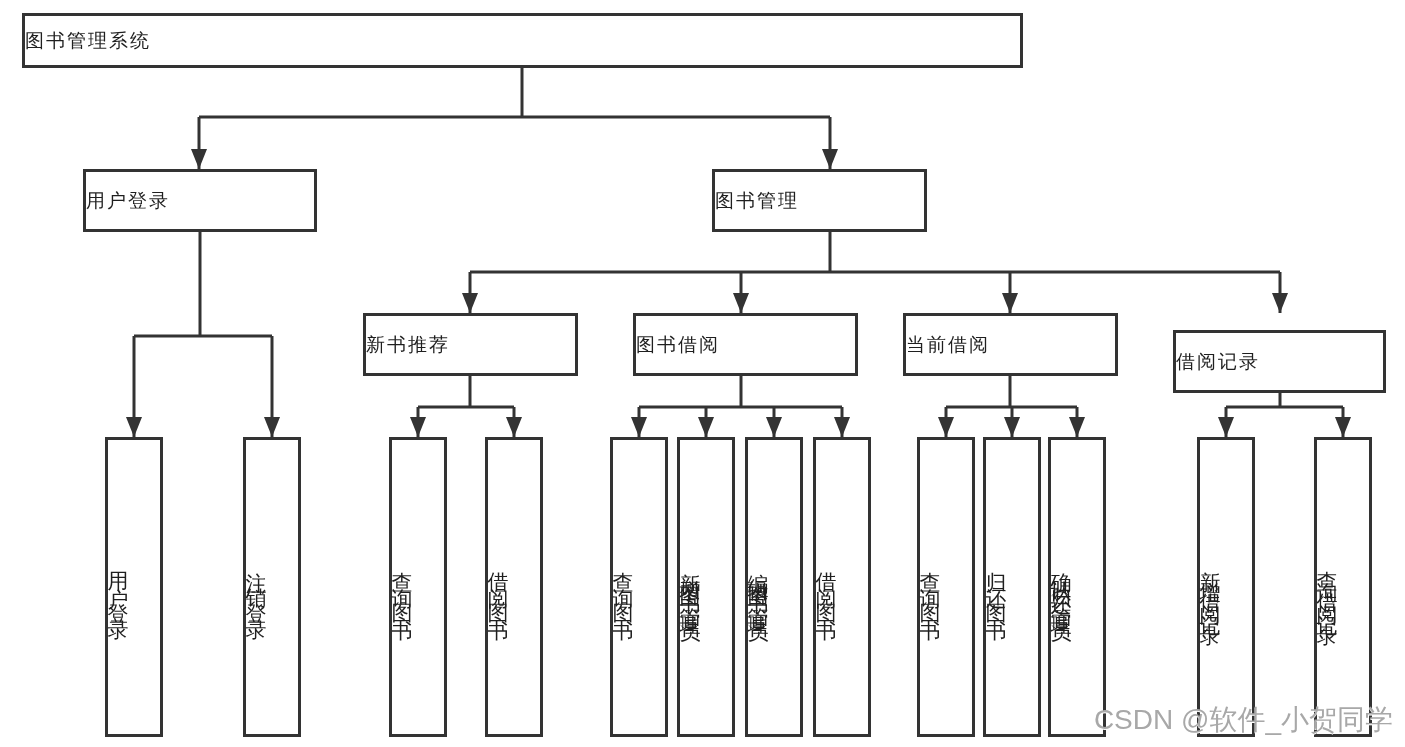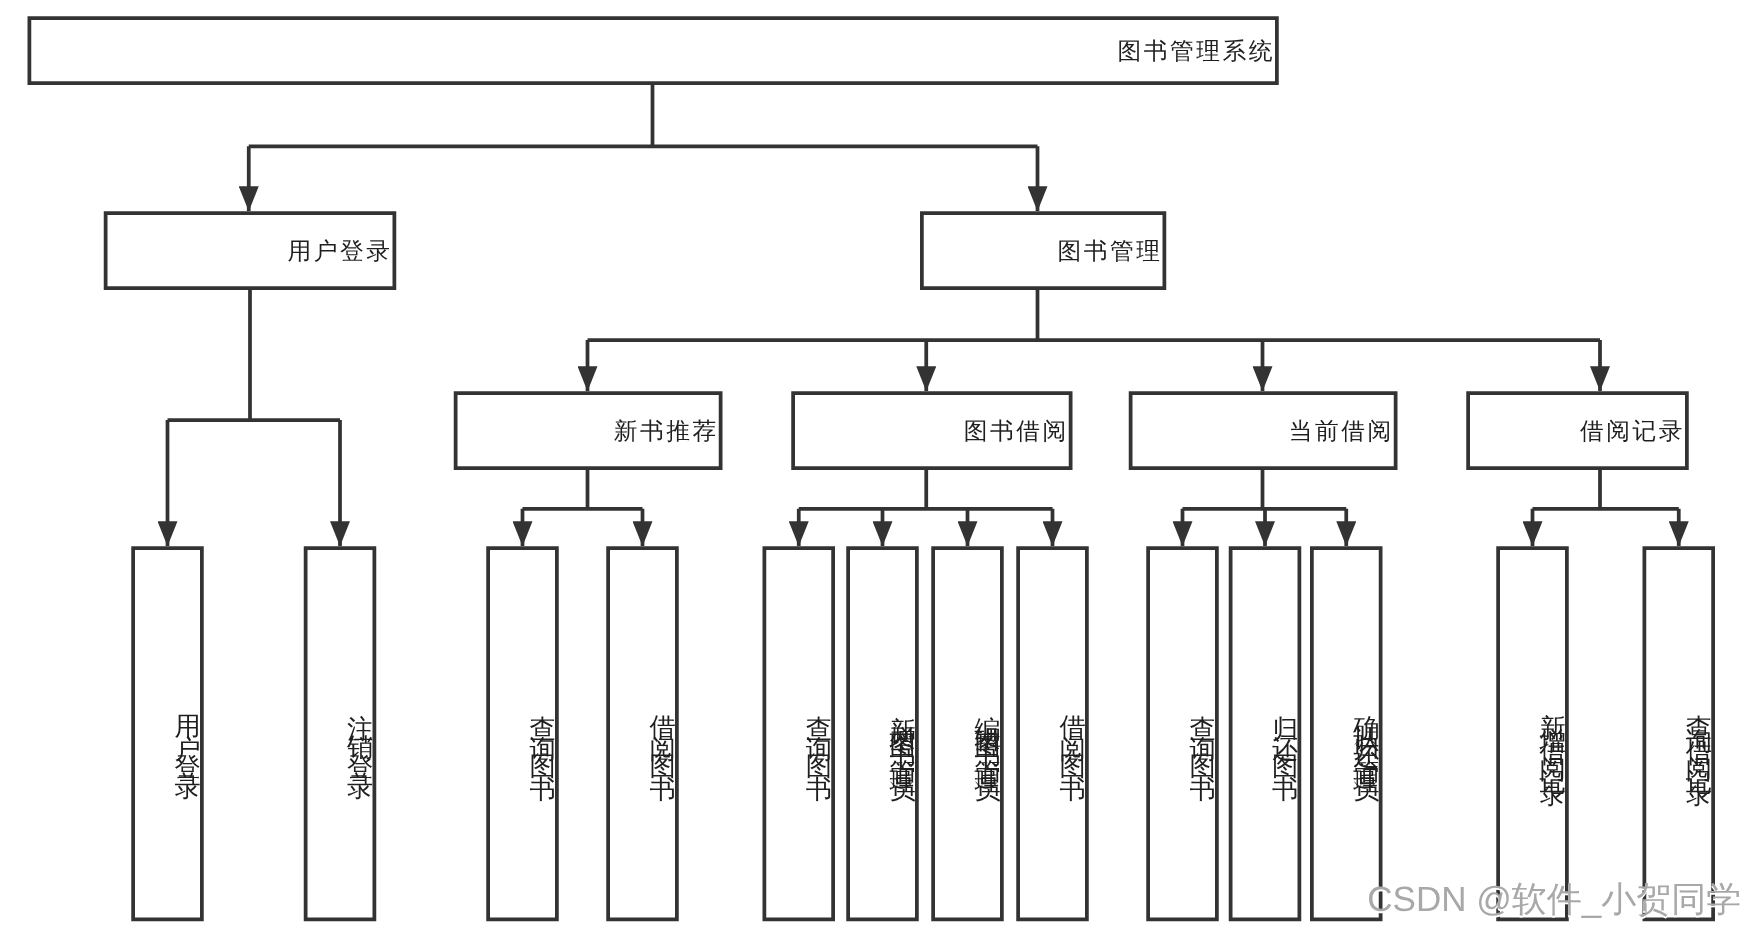--- a/index.html
+++ b/index.html
@@ -17,21 +17,21 @@
     overflow:hidden;
   }
   #wires{position:absolute;left:0;top:0;width:1405px;height:747px;}
   #wires line{stroke:var(--line);stroke-width:3;}
   #arrow path{fill:var(--line);}
   .box{
     position:absolute;
     box-sizing:border-box;
     border:3px solid var(--line);
     background:var(--bg);
-    display:flex;align-items:center;justify-content:flex-end;
+    display:flex;align-items:center;justify-content:flex-start;
     color:var(--text);
   }
   .box.h .label{
     font-size:19px;
     letter-spacing:2px;
     white-space:nowrap;
   }
   .box.leaf .label{
     writing-mode:vertical-rl;
     text-orientation:mixed;
@@ -101,34 +101,34 @@
     <line x1="1343" y1="407" x2="1343" y2="437" marker-end="url(#arrow)"></line>
   </svg>
 
   <div class="box h" style="left:22px;top:13px;width:1001px;height:55px">
     <span class="label">图书管理系统</span>
   </div>
 
   <div class="box h" style="left:83px;top:169px;width:234px;height:63px">
     <span class="label">用户登录</span>
   </div>
-  <div class="box h" style="left:736px;top:169px;width:197px;height:63px">
+  <div class="box h" style="left:712px;top:169px;width:215px;height:63px">
     <span class="label">图书管理</span>
   </div>
 
   <div class="box h" style="left:363px;top:313px;width:215px;height:63px">
     <span class="label">新书推荐</span>
   </div>
   <div class="box h" style="left:633px;top:313px;width:225px;height:63px">
     <span class="label">图书借阅</span>
   </div>
   <div class="box h" style="left:903px;top:313px;width:215px;height:63px">
     <span class="label">当前借阅</span>
   </div>
-  <div class="box h" style="left:1173px;top:313px;width:178px;height:63px">
+  <div class="box h" style="left:1173px;top:330px;width:213px;height:63px">
     <span class="label">借阅记录</span>
   </div>
 
   <div class="box leaf" style="left:105px;top:437px;width:58px;height:300px">
     <span class="label" style="letter-spacing: 16px;">用户登录</span>
   </div>
   <div class="box leaf" style="left:243px;top:437px;width:58px;height:300px">
     <span class="label" style="letter-spacing: 16px;">注销登录</span>
   </div>
 

